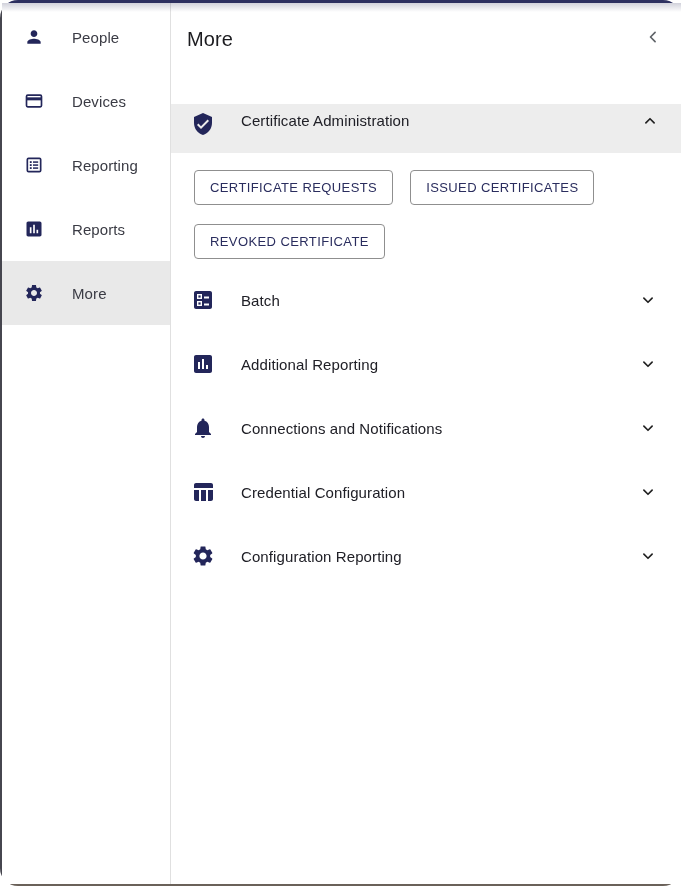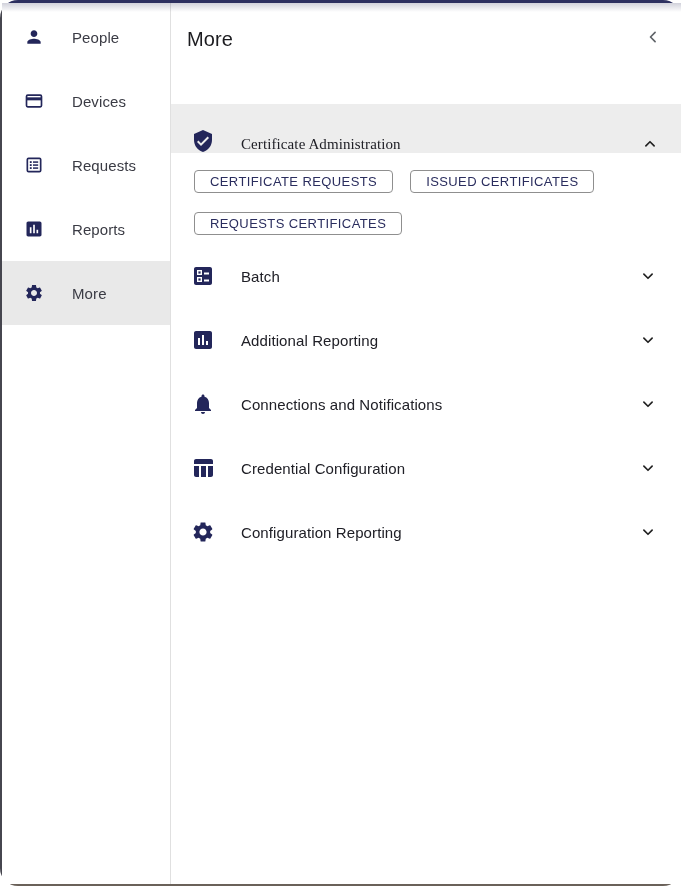--- a/index.html
+++ b/index.html
@@ -49,37 +49,37 @@
   }
   .collapse-btn {
     position: absolute; top: 24px; right: 18px;
     width: 20px; height: 20px; color: #5f6368;
     background: none; border: none; cursor: pointer; padding: 0;
   }
   .collapse-btn svg { width: 100%; height: 100%; display: block; }
   .section-header {
     margin-top: 52px; height: 49px;
     background: #ededed;
-    display: flex; align-items: flex-end;
-    padding: 8px 22px 0 20px; cursor: pointer; font-family: Liberation Serif, serif;
+    display: flex; align-items: flex-start;
+    padding: 8px 22px 0 20px; cursor: pointer;
   }
   .row-icon { width: 24px; height: 24px; color: #23265a; flex: none; }
   .row-icon svg { width: 100%; height: 100%; display: block; fill: currentColor; }
   .row-label {
     margin-left: 26px; font-size: 15px; color: #202027; letter-spacing: 0.1px;
   }
   .chev { margin-left: auto; width: 18px; height: 18px; color: #212121; flex: none; }
   .chev svg { width: 100%; height: 100%; display: block; }
   .buttons-wrap {
     padding: 17px 20px 9px 23px;
     display: flex; flex-wrap: wrap; gap: 19px 17px;
     max-width: 480px;
   }
   .outline-btn {
-    height: 23px; padding: 0 15px;
+    height: 35px; padding: 0 15px;
     font-family: "Liberation Sans", sans-serif;
     font-size: 13px; letter-spacing: 0.4px;
     color: #2a2d5e; background: #ffffff;
     border: 1px solid #8f8f8f; border-radius: 4px;
     cursor: pointer; white-space: nowrap;
   }
   .accordion-row {
     height: 64px; display: flex; align-items: center;
     padding: 0 24px 0 20px; cursor: pointer; background: #ffffff;
   }
@@ -116,21 +116,21 @@
         <svg viewBox="0 0 24 24" fill="none">
           <rect x="4" y="4" width="16" height="16" rx="1.5" stroke="currentColor" stroke-width="2" fill="none"></rect>
           <rect x="7" y="7.4" width="2.2" height="2.2" fill="currentColor"></rect>
           <rect x="10.8" y="7.6" width="6.2" height="1.8" fill="currentColor"></rect>
           <rect x="7" y="11" width="2.2" height="2.2" fill="currentColor"></rect>
           <rect x="10.8" y="11.2" width="6.2" height="1.8" fill="currentColor"></rect>
           <rect x="7" y="14.6" width="2.2" height="2.2" fill="currentColor"></rect>
           <rect x="10.8" y="14.8" width="6.2" height="1.8" fill="currentColor"></rect>
         </svg>
       </span>
-      <span class="nav-label">Requests</span>
+      <span class="nav-label">Reporting</span>
     </div>
 
     <div class="nav-item">
       <span class="nav-icon">
         <svg viewBox="0 0 24 24">
             <path fill-rule="evenodd" d="M19 3H5c-1.1 0-2 .9-2 2v14c0 1.1.9 2 2 2h14c1.1 0 2-.9 2-2V5c0-1.1-.9-2-2-2zM9 17H7v-7h2v7zm4 0h-2V7h2v10zm4 0h-2v-4h2v4z"></path>
           </svg>
       </span>
       <span class="nav-label">Reports</span>
     </div>
@@ -167,21 +167,21 @@
       <span class="chev">
         <svg viewBox="0 0 24 24" fill="none" stroke="currentColor" stroke-width="2.2" stroke-linecap="round" stroke-linejoin="round">
             <path d="M6.5 14.5L12 9l5.5 5.5"></path>
           </svg>
       </span>
     </div>
 
     <div class="buttons-wrap">
       <button class="outline-btn">CERTIFICATE REQUESTS</button>
       <button class="outline-btn">ISSUED CERTIFICATES</button>
-      <button class="outline-btn">REQUESTS CERTIFICATES</button>
+      <button class="outline-btn">REVOKED CERTIFICATE</button>
     </div>
 
     <div class="accordion-row">
       <span class="row-icon">
         <svg viewBox="0 0 24 24">
           <path fill-rule="evenodd" d="M19 3H5c-1.1 0-2 .9-2 2v14c0 1.1.9 2 2 2h14c1.1 0 2-.9 2-2V5c0-1.1-.9-2-2-2zM11 11H6V6h5v5zm0 7H6v-5h5v5zm7-7.5h-5v-2h5v2zm0 7h-5v-2h5v2z"></path>
           <rect x="7.4" y="7.4" width="2.2" height="2.2"></rect>
           <rect x="7.4" y="14.4" width="2.2" height="2.2"></rect>
         </svg>
       </span>

